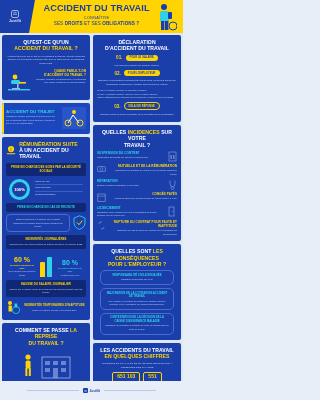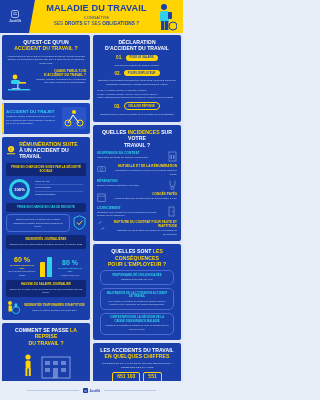--- a/index.html
+++ b/index.html
@@ -148,21 +148,21 @@
 
 <div class="page">
 
   <div class="header">
     <div class="header-yellow"></div>
     <div class="logo-box">
       <div class="logo-mark">⚖</div>
       <div class="logo-text">Justifit</div>
     </div>
     <div class="header-txt">
-      <div class="h-title">MALADIE DU TRAVAIL</div>
+      <div class="h-title">ACCIDENT DU TRAVAIL</div>
       <div class="h-sub1">CONNAÎTRE</div>
       <div class="h-sub2"><span>SES </span><b>DROITS</b><span> ET SES </span><b>OBLIGATIONS ?</b></div>
     </div>
     <svg class="header-person" viewBox="0 0 28 30">
       <circle cx="15" cy="5" r="3" fill="#1a3faa"></circle>
       <rect x="11" y="9" width="9" height="11" rx="2" fill="#2fd0e8"></rect>
       <rect x="12" y="19" width="3.4" height="9" fill="#1a3faa"></rect>
       <rect x="16" y="19" width="3.4" height="9" fill="#1a3faa"></rect>
       <rect x="19" y="10" width="4" height="7" rx="1" fill="#1a3faa"></rect>
       <circle cx="24" cy="24" r="4" fill="none" stroke="#1a3faa" stroke-width="1"></circle>

